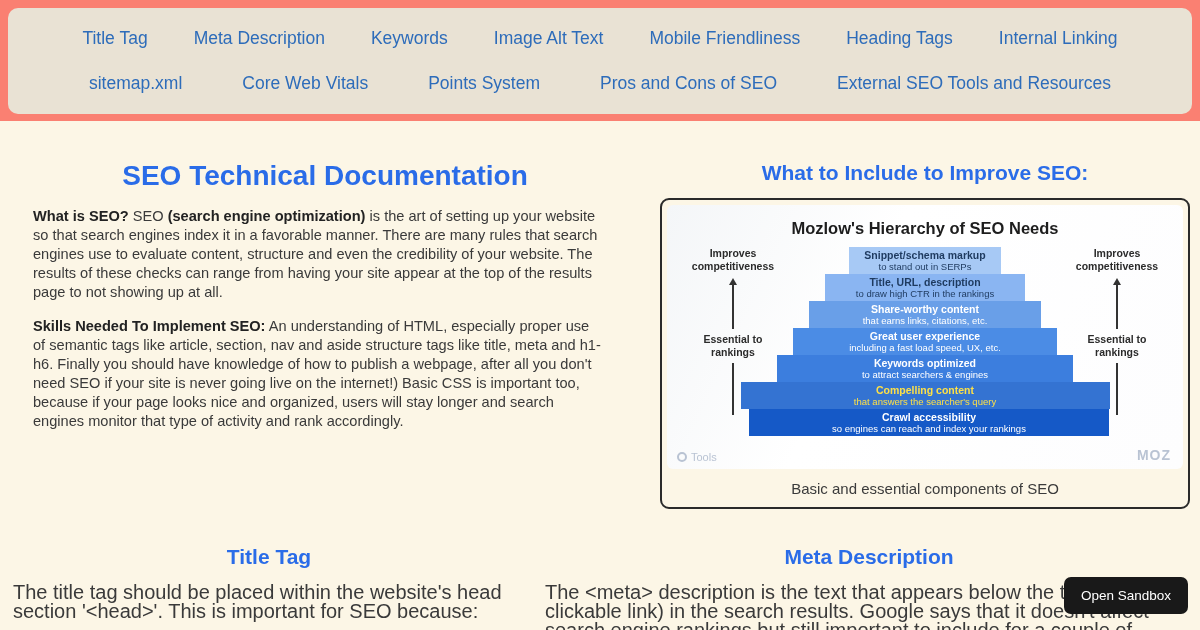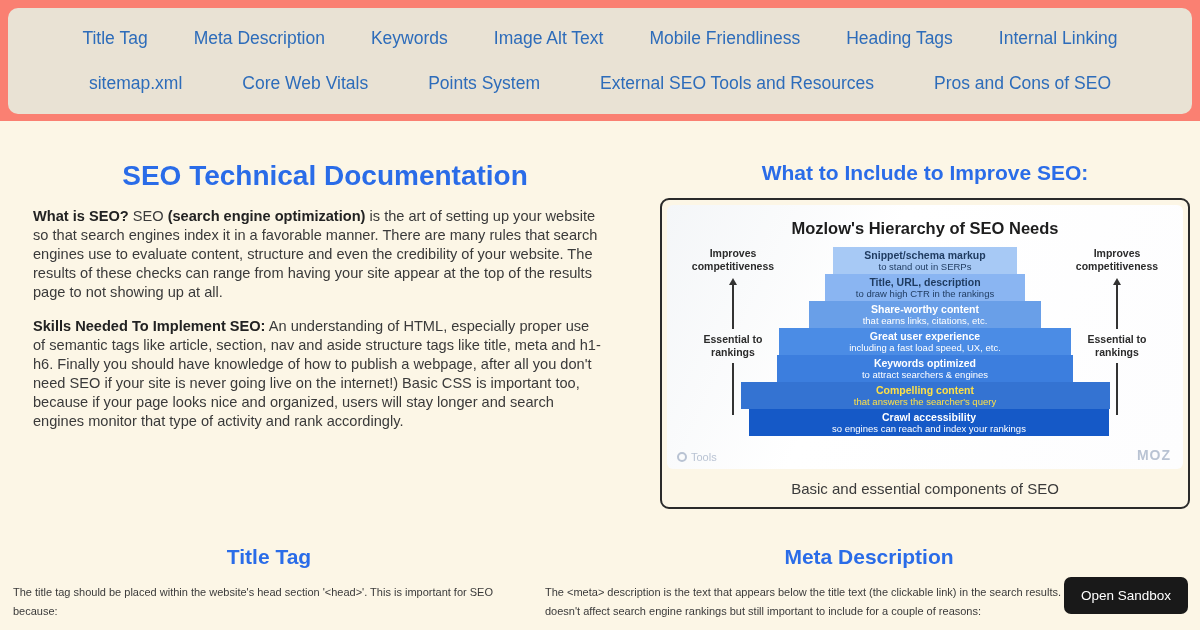--- a/index.html
+++ b/index.html
@@ -66,21 +66,21 @@
   .arrow-line.a1 { height:44px; }
   .arrow-line.a2 { height:52px; margin-top:4px; }
   .side-label.ess { margin-top:4px; }
   .brand { position:absolute; bottom:6px; font-size:11px; font-weight:bold; color:#b9c3d3; }
   .brand.adsy { left:10px; display:flex; align-items:center; font-weight:normal;}
   .brand.adsy .ring { width:10px; height:10px; border:2px solid #b9c3d3; border-radius:50%; margin-right:4px; display:inline-block; }
   .brand.moz { right:12px; font-size:14px; letter-spacing:1px; }
   figcaption { text-align:center; font-size:15px; color:#3b3b3b; padding:6px 0 10px; }
   
   .grid-bottom { display:grid; grid-template-columns:538px 662px; margin-top:36px; }
-  .sec p { margin:14px 16px 0 13px; font-size:11px; line-height:19px; }
+  .sec p { margin:14px 16px 0 13px; font-size:20px; line-height:19px; }
   .sec-right p { margin:14px 14px 0 7px; }
   .sec ol { margin:8px 16px 0 13px; padding-left:24px; }
   .sec ol li { font-size:14.6px; line-height:19px; }
   
   .sandbox-btn {
     position:absolute; top:577px; right:12px;
     background:#191919; color:#fff; font-size:13.5px;
     padding:11px 17px; border-radius:7px; border:none; cursor:pointer;
     font-family:"Liberation Sans", sans-serif;
   }
@@ -95,22 +95,22 @@
       <a class="nav-link" href="#">Keywords</a>
       <a class="nav-link" href="#">Image Alt Text</a>
       <a class="nav-link" href="#">Mobile Friendliness</a>
       <a class="nav-link" href="#">Heading Tags</a>
       <a class="nav-link" href="#">Internal Linking</a>
     </div>
   <div class="nav-row r2">
       <a class="nav-link" href="#">sitemap.xml</a>
       <a class="nav-link" href="#">Core Web Vitals</a>
       <a class="nav-link" href="#">Points System</a>
+      <a class="nav-link" href="#">Pros and Cons of SEO</a>
       <a class="nav-link" href="#">External SEO Tools and Resources</a>
-      <a class="nav-link" href="#">Pros and Cons of SEO</a>
     </div>
 </nav>
 
 <main class="main">
 
   <div class="grid-top">
     <section class="col-left">
       <h1 class="page-title">SEO Technical Documentation</h1>
       <p class="first"><span class="b">What is SEO?</span><span> SEO </span><span class="b">(search engine optimization)</span><span> is the art of setting up your website so that search engines index it in a favorable manner. There are many rules that search engines use to evaluate content, structure and even the credibility of your website. The results of these checks can range from having your site appear at the top of the results page to not showing up at all.</span></p>
       <p><span class="b">Skills Needed To Implement SEO:</span><span> An understanding of HTML, especially proper use of semantic tags like article, section, nav and aside structure tags like title, meta and h1-h6. Finally you should have knowledge of how to publish a webpage, after all you don't need SEO if your site is never going live on the internet!) Basic CSS is important too, because if your page looks nice and organized, users will stay longer and search engines monitor that type of activity and rank accordingly.</span></p>
@@ -132,33 +132,33 @@
 
           <div class="side-col right">
             <div class="side-label">Improves competitiveness</div>
             <div class="arrow-head"></div>
             <div class="arrow-line a1"></div>
             <div class="side-label ess">Essential to rankings</div>
             <div class="arrow-line a2"></div>
           </div>
 
           <div class="pyramid" id="pyramid">
-              <div class="layer" style="width: 184px; background: rgb(167, 201, 245); color: rgb(30, 58, 95); text-align: center;">
+              <div class="layer" style="width: 152px; background: rgb(167, 201, 245); color: rgb(30, 58, 95); text-align: center;">
                 <span class="l1">Snippet/schema markup</span>
                 <span class="l2">to stand out in SERPs</span>
               </div>
               <div class="layer" style="width: 200px; background: rgb(138, 181, 242); color: rgb(30, 58, 95);">
                 <span class="l1">Title, URL, description</span>
                 <span class="l2">to draw high CTR in the rankings</span>
               </div>
               <div class="layer" style="width: 232px; background: rgb(105, 159, 232); color: rgb(255, 255, 255);">
                 <span class="l1">Share-worthy content</span>
                 <span class="l2">that earns links, citations, etc.</span>
               </div>
-              <div class="layer" style="width: 292px; background: rgb(75, 140, 229); color: rgb(255, 255, 255);">
+              <div class="layer" style="width: 264px; background: rgb(75, 140, 229); color: rgb(255, 255, 255);">
                 <span class="l1">Great user experience</span>
                 <span class="l2">including a fast load speed, UX, etc.</span>
               </div>
               <div class="layer" style="width: 296px; background: rgb(60, 126, 222); color: rgb(255, 255, 255);">
                 <span class="l1">Keywords optimized</span>
                 <span class="l2">to attract searchers &amp; engines</span>
               </div>
               <div class="layer" style="width: 369px; background: rgb(52, 115, 210); color: #fde047;">
                 <span class="l1">Compelling content</span>
                 <span class="l2">that answers the searcher's query</span>

